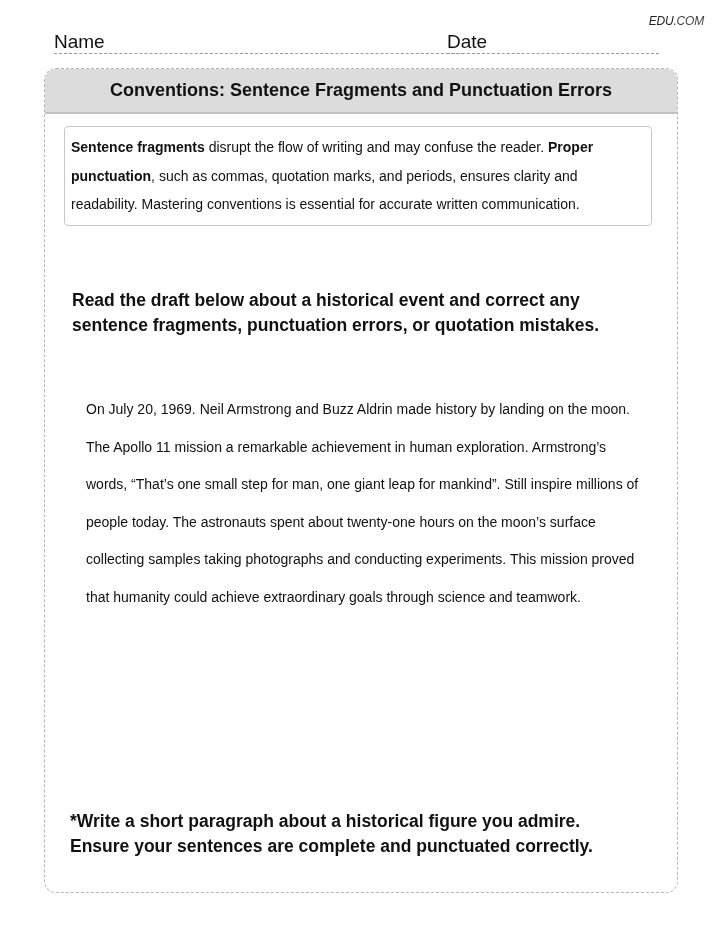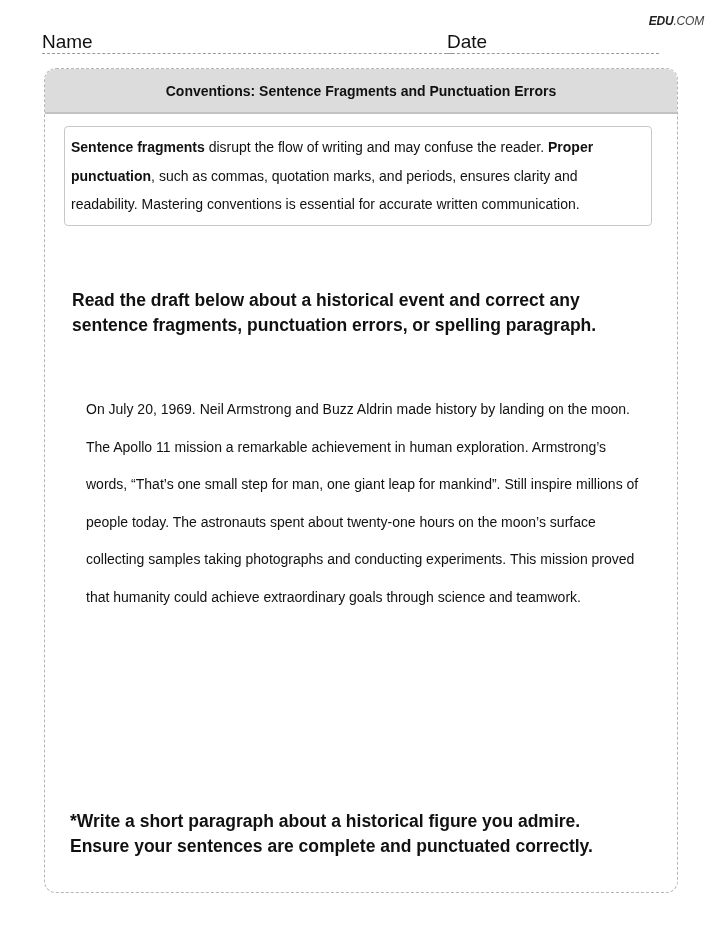--- a/index.html
+++ b/index.html
@@ -16,33 +16,33 @@
       overflow: hidden;
     }
     .brand {
       position: absolute;
       top: 14px;
       right: 16px;
       font-size: 12px;
       color: #222;
       letter-spacing: -0.2px;
     }
-    .brand .b1 { font-weight: bold; font-style: italic; }
+    .brand .b1 { font-weight: normal; font-style: italic; }
     .brand .b2 { font-style: italic; color: #444; text-align: center; }
 
     .name-row {
       position: absolute;
       top: 30px;
       left: 42px;
       width: 636px;
       height: 24px;
     }
     .name-label {
       position: absolute;
-      left: 0;
+      left: 12px;
       bottom: 0;
       font-size: 19px;
       line-height: 22px;
       width: 410px;
       border-bottom: 1px dashed #9a9a9a;
     }
     .date-label {
       position: absolute;
       left: 405px;
       bottom: 0;
@@ -63,21 +63,21 @@
       overflow: hidden;
     }
     .card-header {
       height: 43px;
       background: #dcdcdc;
       border-bottom: 2px solid #c2c2c2;
       display: flex;
       align-items: center;
       justify-content: center;
       font-weight: bold;
-      font-size: 14px;
+      font-size: 18px;
     }
     .intro-box {
       position: absolute;
       top: 57px;
       left: 19px;
       width: 574px;
       padding: 6px 6px 6px 6px;
       border: 1px solid #c8c8c8;
       border-radius: 4px;
       font-size: 14px;
@@ -131,18 +131,18 @@
   </div>
 </div>
 
 <div class="card">
   <div class="card-header">Conventions: Sentence Fragments and Punctuation Errors</div>
 
   <div class="intro-box">
     <b>Sentence fragments</b><span> disrupt the flow of writing and may confuse the reader.  </span><b>Proper punctuation</b><span>, such as commas, quotation marks, and periods, ensures clarity and readability. Mastering conventions is essential for accurate written communication.</span>
   </div>
 
-  <div class="instruction">Read the draft below about a historical event and correct any sentence fragments, punctuation errors, or spelling paragraph.</div>
+  <div class="instruction">Read the draft below about a historical event and correct any sentence fragments, punctuation errors, or quotation mistakes.</div>
 
   <div class="draft">On July 20, 1969. Neil Armstrong and Buzz Aldrin made history by landing on the moon. The Apollo 11 mission a remarkable achievement in human exploration. Armstrong’s words, “That’s one small step for man, one giant leap for mankind”. Still inspire millions of people today. The astronauts spent about twenty-one hours on the moon’s surface collecting samples taking photographs and conducting experiments. This mission proved that humanity could achieve extraordinary goals through science and teamwork.</div>
 
   <div class="prompt">*Write a short paragraph about a historical figure you admire. Ensure your sentences are complete and punctuated correctly.</div>
 </div>
 
 </body></html>

